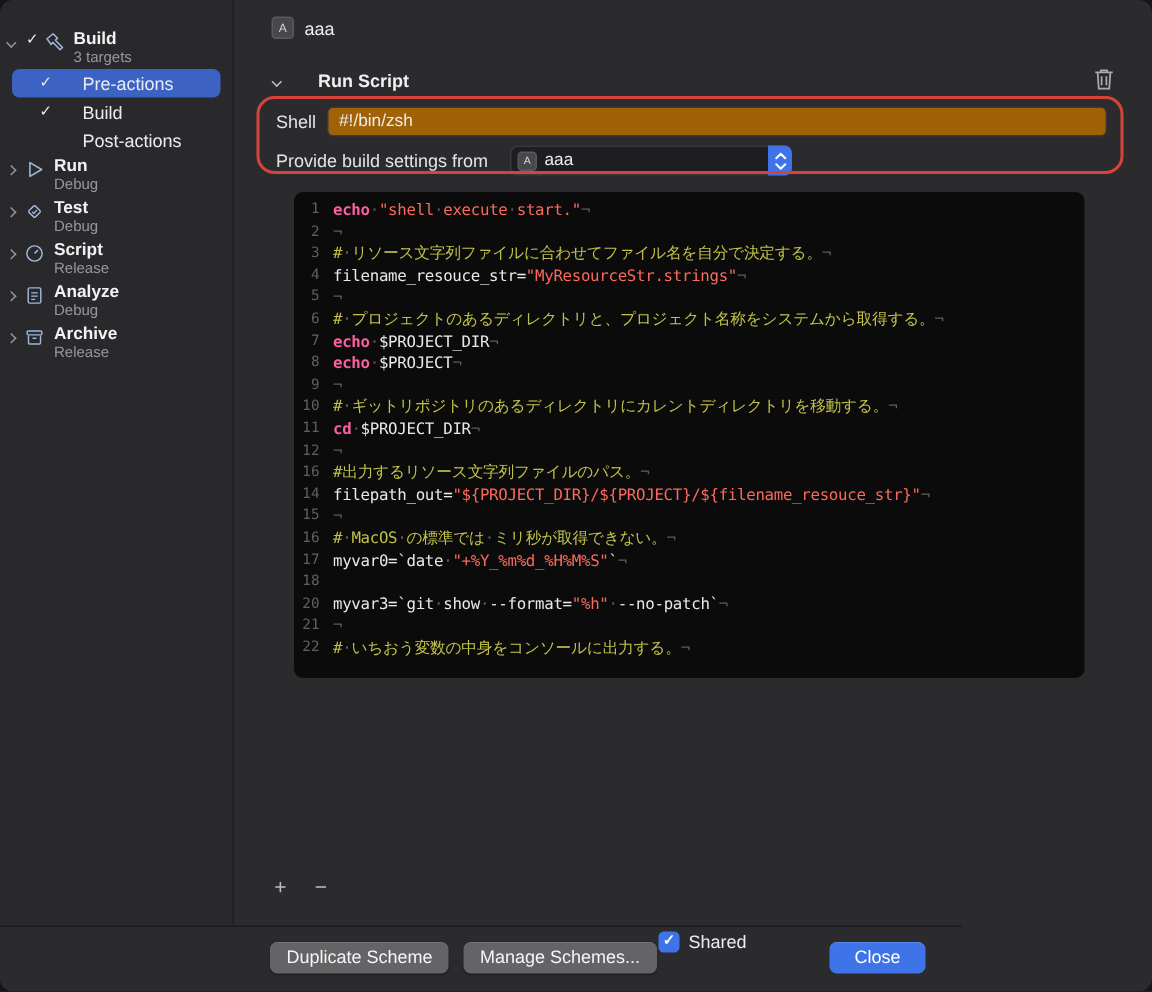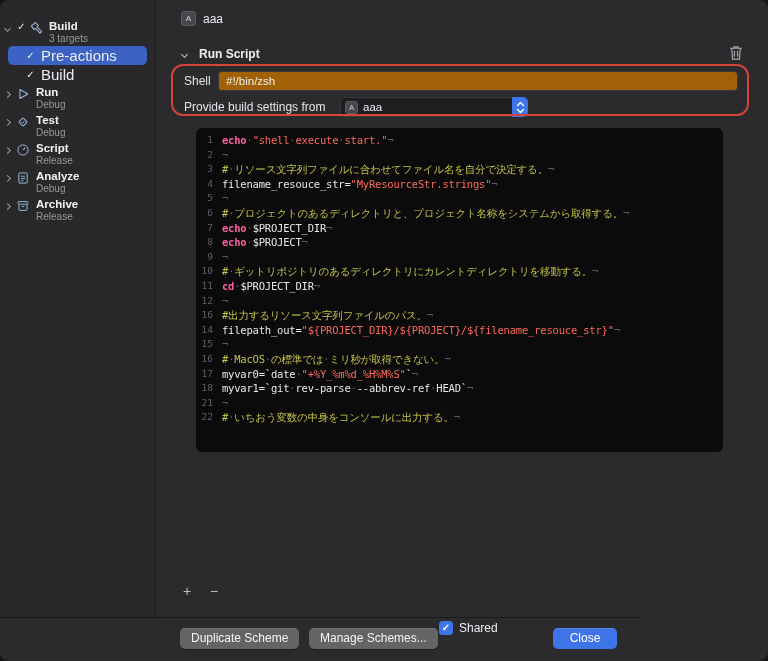--- a/index.html
+++ b/index.html
@@ -15,27 +15,27 @@
   .sb-group{display:flex;align-items:flex-start;height:28px;padding:2px 0 0 5px;cursor:default}
   .chev{display:inline-block;width:5px;height:5px;border-right:1.5px solid #98989c;border-bottom:1.5px solid #98989c;flex:none;margin:6px 5px 0 0}
   .chev.down{transform:rotate(45deg)}
   .chev.right{transform:rotate(-45deg)}
   .sb-check{width:13px;flex:none;font-size:10px;color:#ececf0;text-align:center;line-height:14px}
   .sb-icon{width:16px;height:15px;flex:none;margin-right:5px;display:flex;align-items:center;justify-content:center}
   .sb-title{font-size:11.5px;font-weight:700;color:#f2f2f4;line-height:13px}
   .sb-sub{font-size:10px;color:#98989c;line-height:12px}
   .sb-child{display:flex;align-items:center;height:19px;margin:0 8px;border-radius:5px;padding-left:16px}
   .sb-child.selected{background:var(--selection-blue)}
-  .sb-child-label{font-size:15px;color:#ececf0;margin-left:4px}
+  .sb-child-label{font-size:12px;color:#ececf0;margin-left:18px}
   
   .main{position:absolute;left:157px;top:0;width:611px;height:617px}
   .target-header{position:absolute;left:24px;top:11px;display:flex;align-items:center;gap:7px}
   .mini-icon{width:15px;height:15px;border-radius:3px;background:#48484c;border:1px solid #5a5a5e;color:#d8d8dc;font-size:8px;display:flex;align-items:center;justify-content:center;flex:none}
   .target-name{font-size:12px;color:#ececf0}
-  .section-header{position:absolute;left:25px;top:47px;display:flex;align-items:center;gap:7px}
+  .section-header{position:absolute;left:25px;top:47px;display:flex;align-items:center;gap:20px}
   .section-header .chev{border-color:#c4c4c8;margin-top:0}
   .section-title{font-size:12px;font-weight:700;color:#f0f0f2}
   .trash-btn{position:absolute;right:22px;top:44px;width:18px;height:18px;cursor:default}
   .annotation{position:absolute;left:14px;top:64px;width:578px;height:52px;border:2.5px solid var(--annotation-red);border-radius:12px;pointer-events:none;z-index:6}
   .shell-label{position:absolute;left:27px;top:74px;font-size:12px;color:#e4e4e8}
   .shell-field{position:absolute;left:61px;top:71px;width:520px;height:20px;background:#a16207;border:1px solid #39393d;border-radius:4px;font-size:11.5px;color:#ececf0;line-height:18px;padding:0 7px}
   .settings-label{position:absolute;left:27px;top:100px;font-size:12px;color:#e4e4e8}
   .popup{position:absolute;left:183px;top:97px;width:188px;height:20px;background:#1e1e20;border:1px solid #39393d;border-radius:5px;display:flex;align-items:center;padding-left:4px;gap:5px}
   .popup .mini-icon{width:13px;height:13px;font-size:7px}
   .popup-value{font-size:11.5px;color:#ececf0;flex:1}
@@ -85,20 +85,24 @@
         </div>
       </div>
       <div class="sb-child selected">
         <span class="sb-check">✓</span>
         <span class="sb-child-label">Pre-actions</span>
       </div>
       <div class="sb-child">
         <span class="sb-check">✓</span>
         <span class="sb-child-label">Build</span>
       </div>
+      <div class="sb-child">
+        <span class="sb-check"></span>
+        <span class="sb-child-label">Post-actions</span>
+      </div>
       <div class="sb-group">
         <span class="chev right"></span>
         <span class="sb-icon">
           <svg width="14" height="14" viewBox="0 0 16 16">
             <path d="M4.5 2.8v10.4L13.5 8z" fill="none" stroke="#9db7dd" stroke-width="1.2" stroke-linejoin="round"></path>
           </svg>
         </span>
         <div>
           <div class="sb-title">Run</div>
           <div class="sb-sub">Debug</div>
@@ -261,21 +265,24 @@
         <div class="code-line">
           <span class="gutter">16</span>
           <span class="code-text"><span class="c-com">#<span class="c-inv">·</span>MacOS<span class="c-inv">·</span>の標準では<span class="c-inv">·</span>ミリ秒が取得できない。</span><span class="c-inv">¬</span></span>
         </div>
         <div class="code-line">
           <span class="gutter">17</span>
           <span class="code-text"><span class="c-pl">myvar0=`date<span class="c-inv">·</span></span><span class="c-str">"+%Y_%m%d_%H%M%S"</span><span class="c-pl">`</span><span class="c-inv">¬</span></span>
         </div>
         <div class="code-line">
           <span class="gutter">18</span>
-          <span class="code-text"><span class="c-pl">myvar1=`git<span class="c-inv">·</span>rev-parse<span class="c-inv">·</span>--abbrev-ref<span class="c-inv">·</span>HEAD`</span><span class="c-inv">¬</span></span>
+        </div>
+        <div class="code-line">
+          <span class="gutter">20</span>
+          <span class="code-text"><span class="c-pl">myvar3=`git<span class="c-inv">·</span>show<span class="c-inv">·</span>--format=</span><span class="c-str">"%h"</span><span class="c-pl"><span class="c-inv">·</span>--no-patch`</span><span class="c-inv">¬</span></span>
         </div>
         <div class="code-line">
           <span class="gutter">21</span>
           <span class="code-text"><span class="c-inv">¬</span></span>
         </div>
         <div class="code-line">
           <span class="gutter">22</span>
           <span class="code-text"><span class="c-com">#<span class="c-inv">·</span>いちおう変数の中身をコンソールに出力する。</span><span class="c-inv">¬</span></span>
         </div>
       </div>

